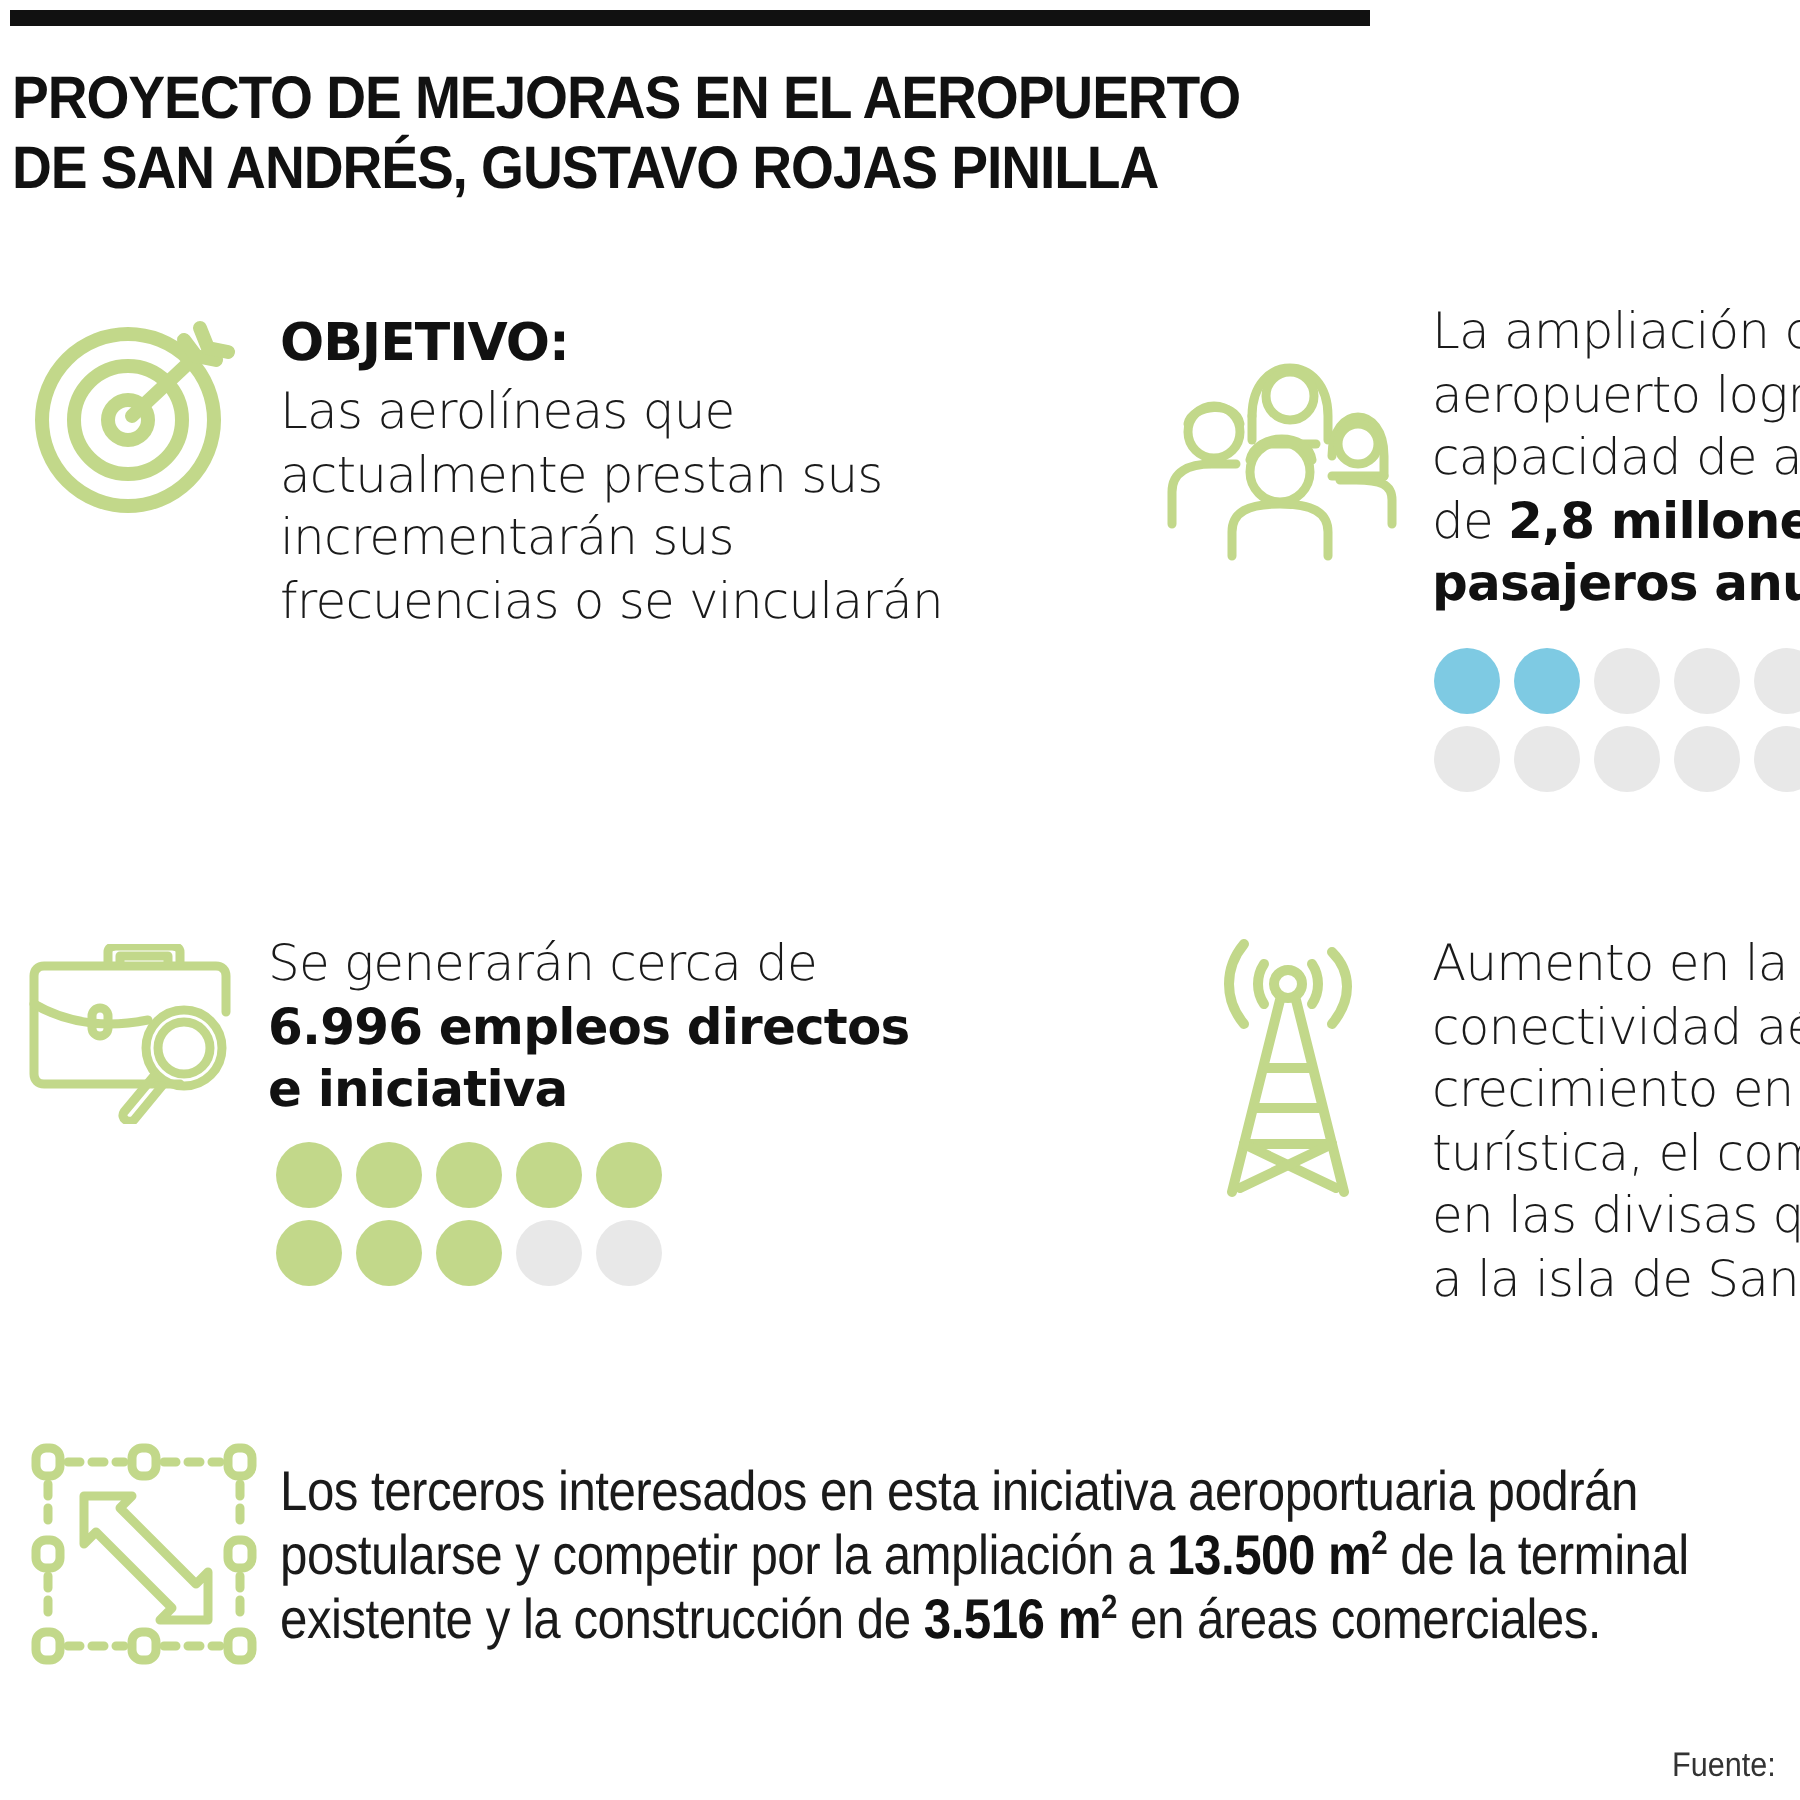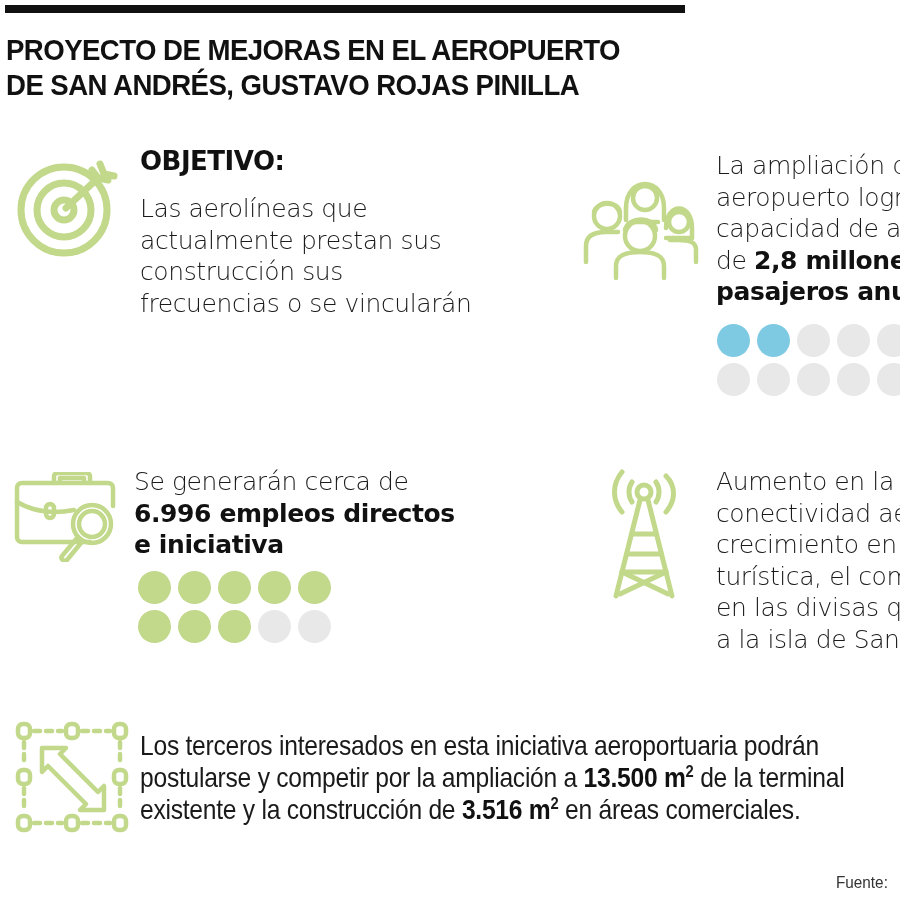--- a/index.html
+++ b/index.html
@@ -70,26 +70,26 @@
 <div class="icon" style="left:14px; top:158px;">
   <svg width="108" height="100" viewBox="0 0 108 100" fill="none" stroke="#c2d88a" stroke-width="7" stroke-linecap="round">
     <circle cx="50" cy="52" r="43"></circle>
     <circle cx="50" cy="52" r="27"></circle>
     <circle cx="50" cy="52" r="10"></circle>
     <line x1="52" y1="50" x2="84" y2="20"></line>
     <path d="M78 12 L84 20 L94 22"></path>
     <path d="M86 6 L90 16 L100 18"></path>
   </svg>
 </div>
-<div class="block" style="left:140px; top:145px;">
+<div class="block" style="left:140px; top:156px;">
   <div class="heading">OBJETIVO:</div>
-  <div class="light" style="margin-top:16px;">
+  <div class="light" style="margin-top:2px;">
     <span class="line">Las aerolíneas que</span>
     <span class="line">actualmente prestan sus</span>
-    <span class="line">construcción sus</span>
+    <span class="line">incrementarán sus</span>
     <span class="line">frecuencias o se vincularán</span>
   </div>
 </div>
 
 <div class="icon" style="left:582px; top:166px;">
   <svg width="118" height="115" viewBox="0 0 118 115" fill="none" stroke="#c2d88a" stroke-width="4.5" stroke-linecap="round" stroke-linejoin="round">
 
     <path d="M44 42 C44 10, 82 10, 82 42 L82 54"></path>
     <path d="M44 42 L44 54"></path>
     <circle cx="63" cy="32" r="12"></circle>

